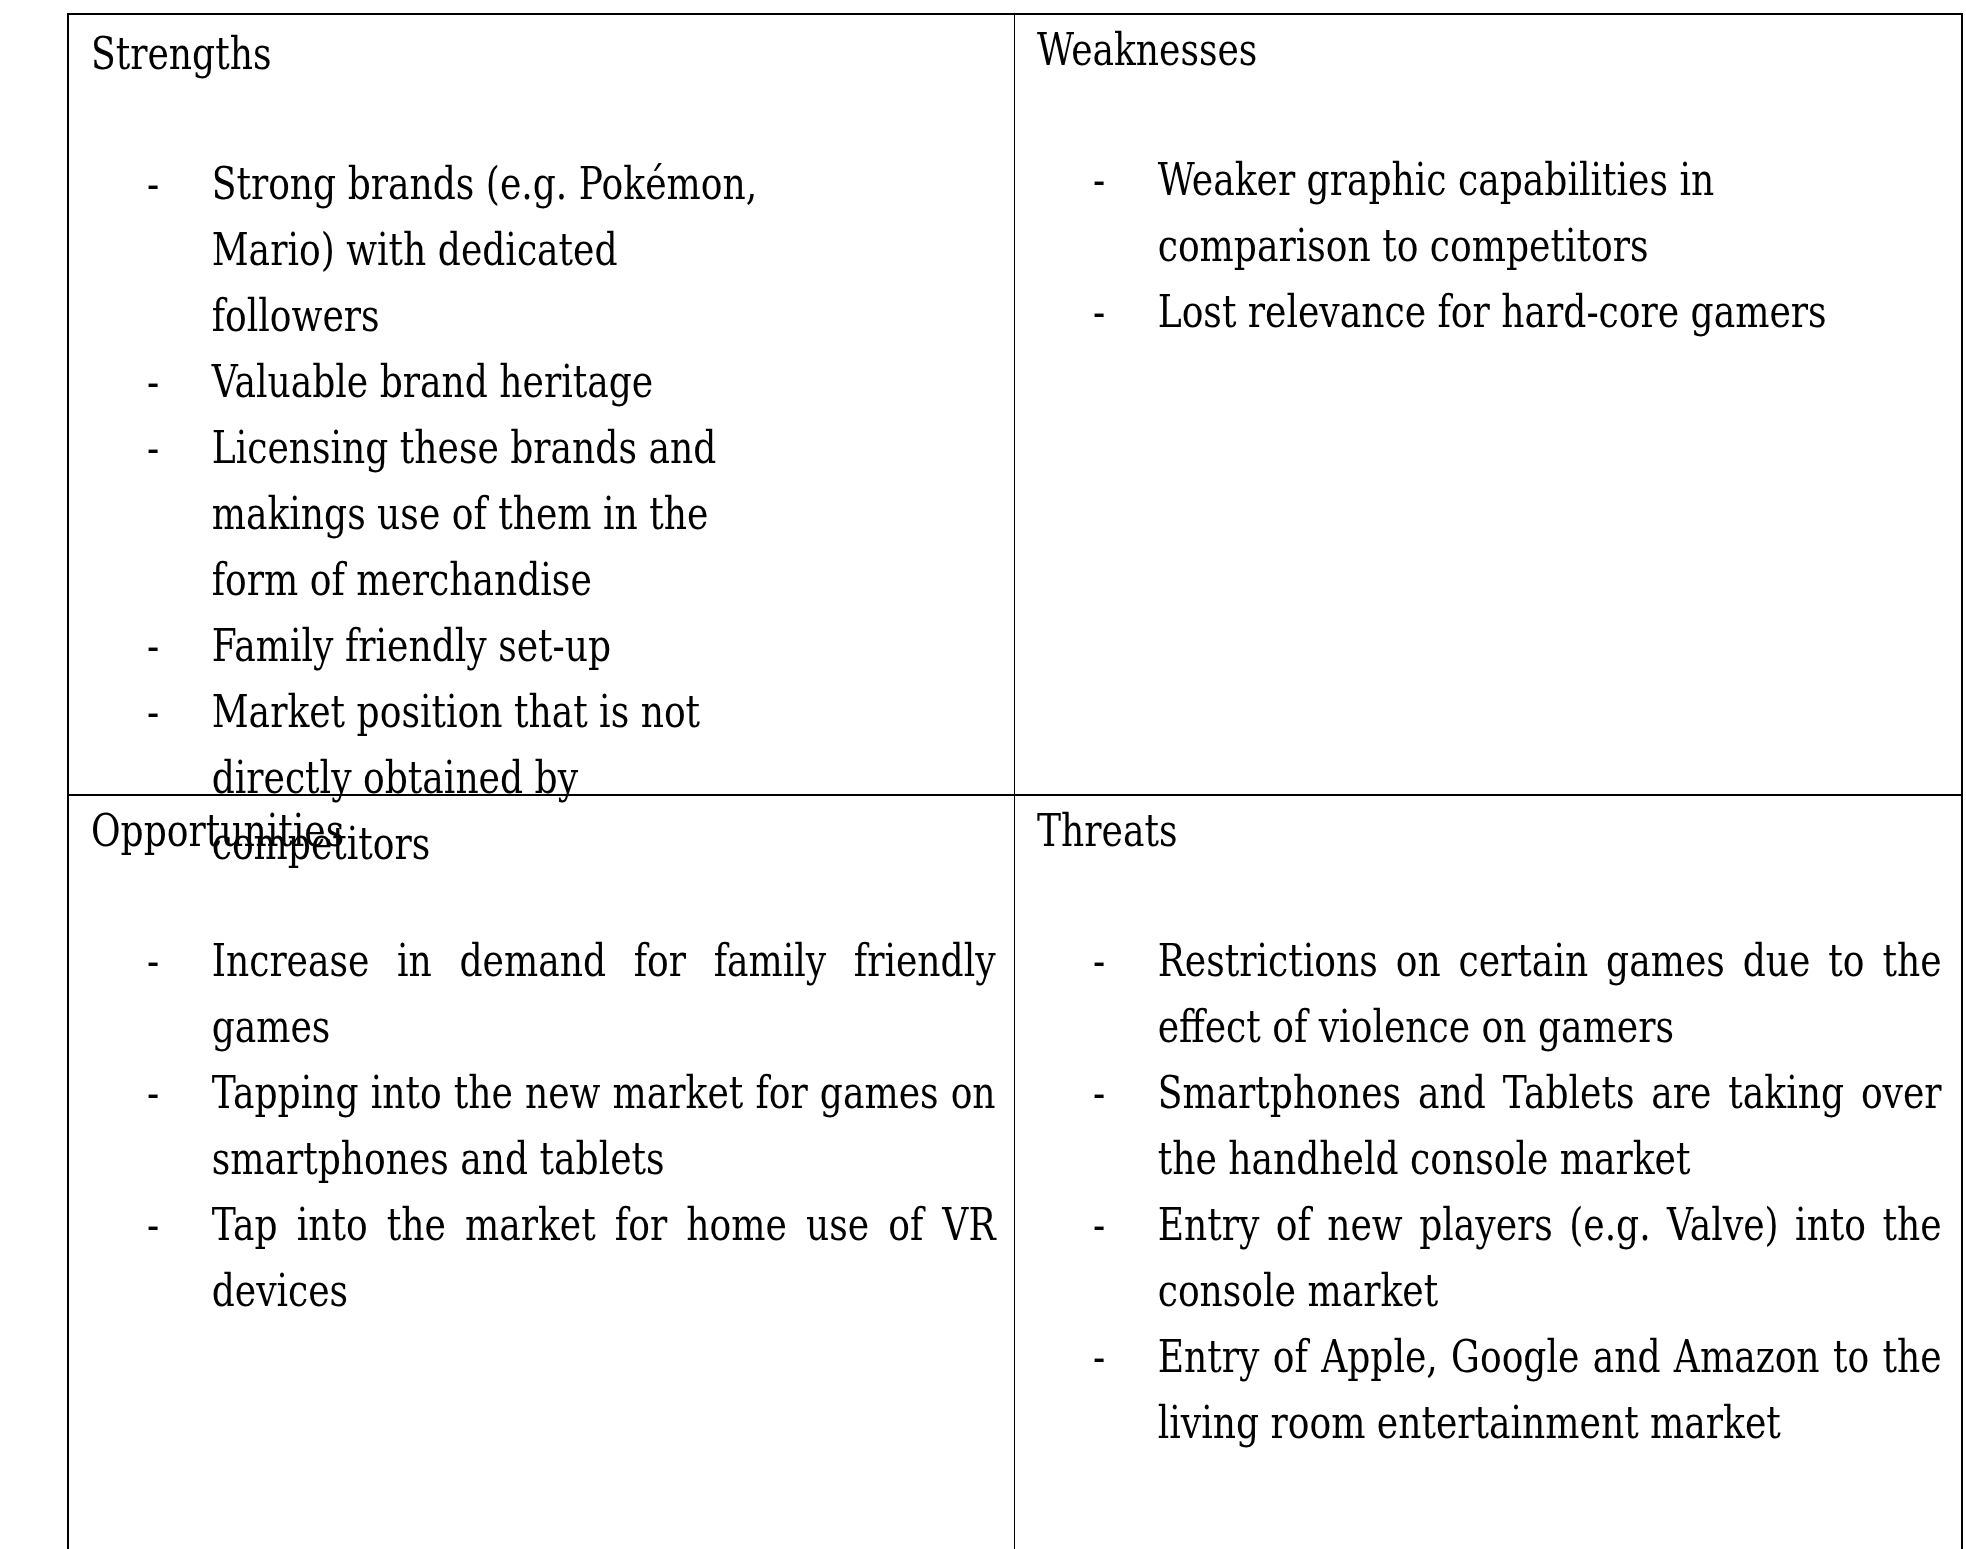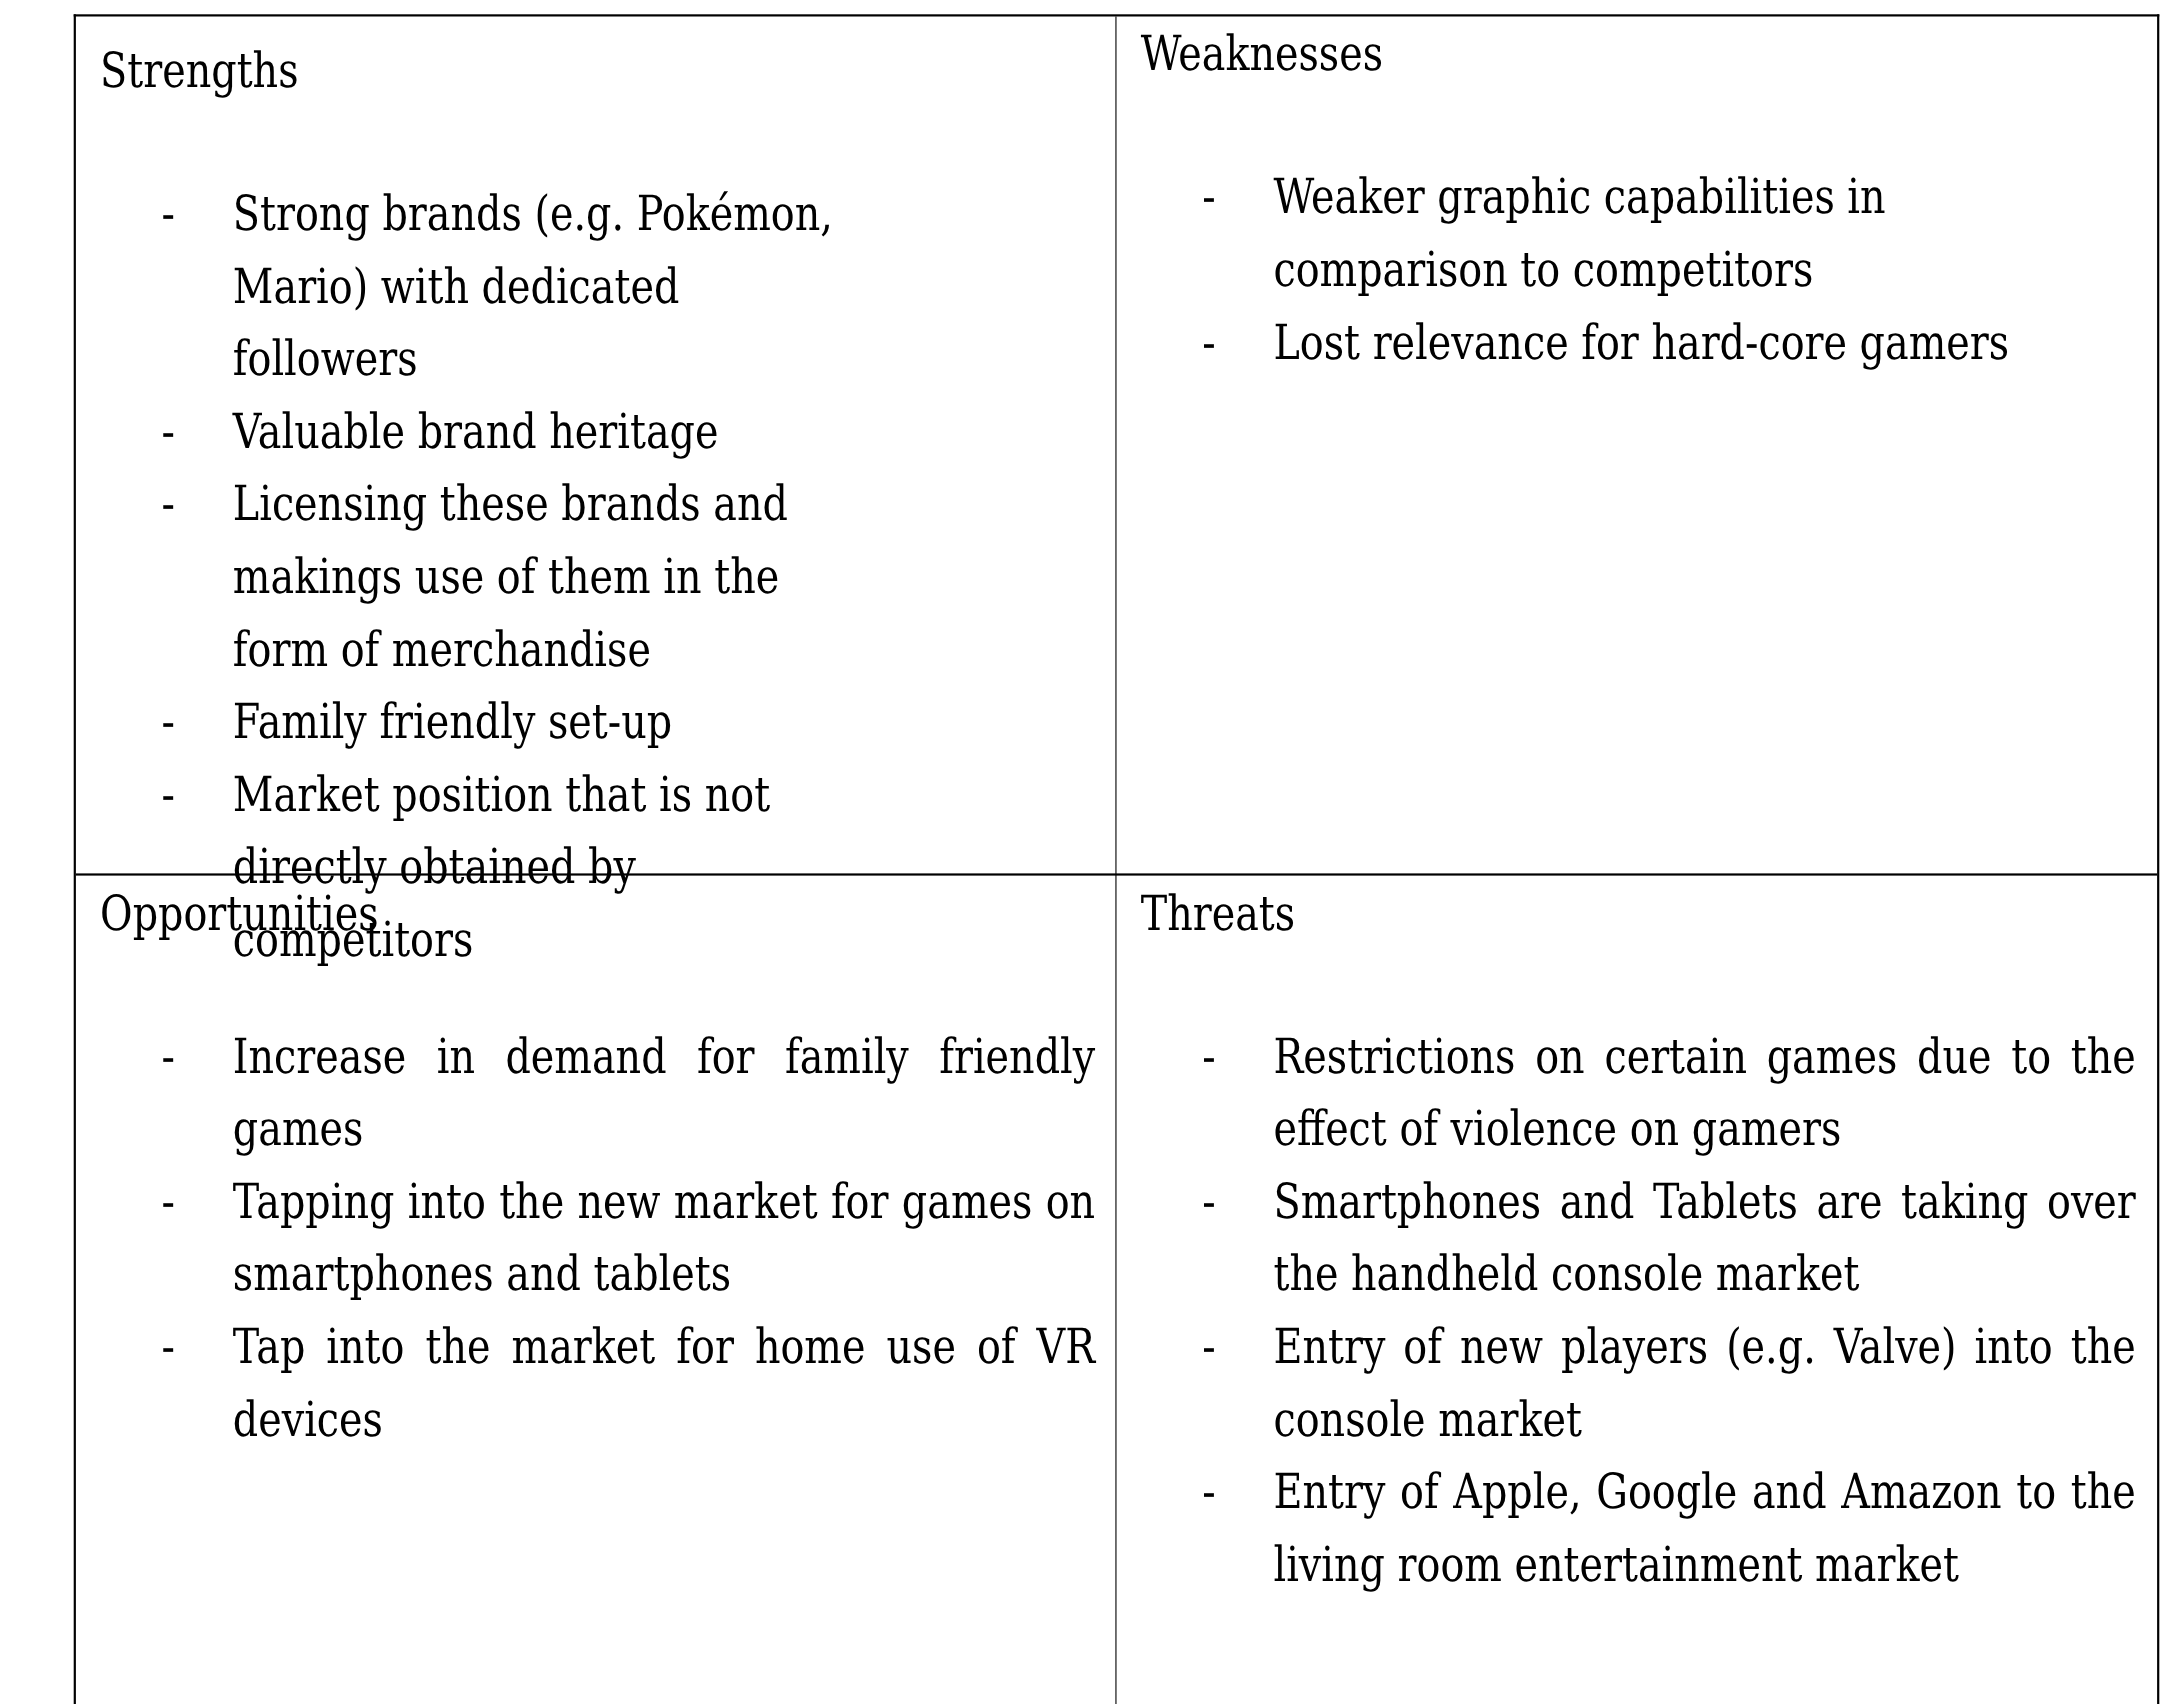--- a/index.html
+++ b/index.html
@@ -3,21 +3,21 @@
 <meta charset="utf-8">
 <style>
   html, body { margin: 0; padding: 0; background: #ffffff; }
   body { width: 1966px; height: 1549px; overflow: hidden; position: relative;
          font-family: "DejaVu Serif", "Liberation Serif", serif; color: #000; }
   .table { position: absolute; left: 67px; top: 13px; width: 1896px; height: 1560px;
            border: 2px solid #000; border-bottom: none; box-sizing: border-box; }
   .vline { position: absolute; left: 945px; top: 0; width: 1px; height: 100%; background: #000; }
   .hline { position: absolute; left: 0; top: 779px; width: 100%; height: 2px; background: #000; }
   .cell { position: absolute; box-sizing: border-box; }
-  .cell.tl { left: 0; top: 15px; width: 946px; height: 1008px; }
+  .cell.tl { left: 0; top: 4px; width: 946px; height: 1008px; }
   .cell.tr { left: 946px; top: 0; width: 948px; height: 656px; }
   .cell.bl { left: 0; top: 781px; width: 946px; height: 780px; }
   .cell.br { left: 946px; top: 781px; width: 948px; height: 780px; }
   .heading { position: absolute; left: 22px; top: 2px; font-size: 44px; line-height: 66px;
              transform: scaleX(0.82); transform-origin: left top; white-space: nowrap; }
   .list { position: absolute; left: 0; top: 132px; margin: 0; padding: 0; list-style: none; }
   .item { position: relative; padding-left: 174px; font-size: 44px; line-height: 66px; }
   .item .dash { position: absolute; left: 95px; top: 0; }
   .item .txt { display: block; }
   .wrap { transform: scaleX(0.82); transform-origin: left top; }

